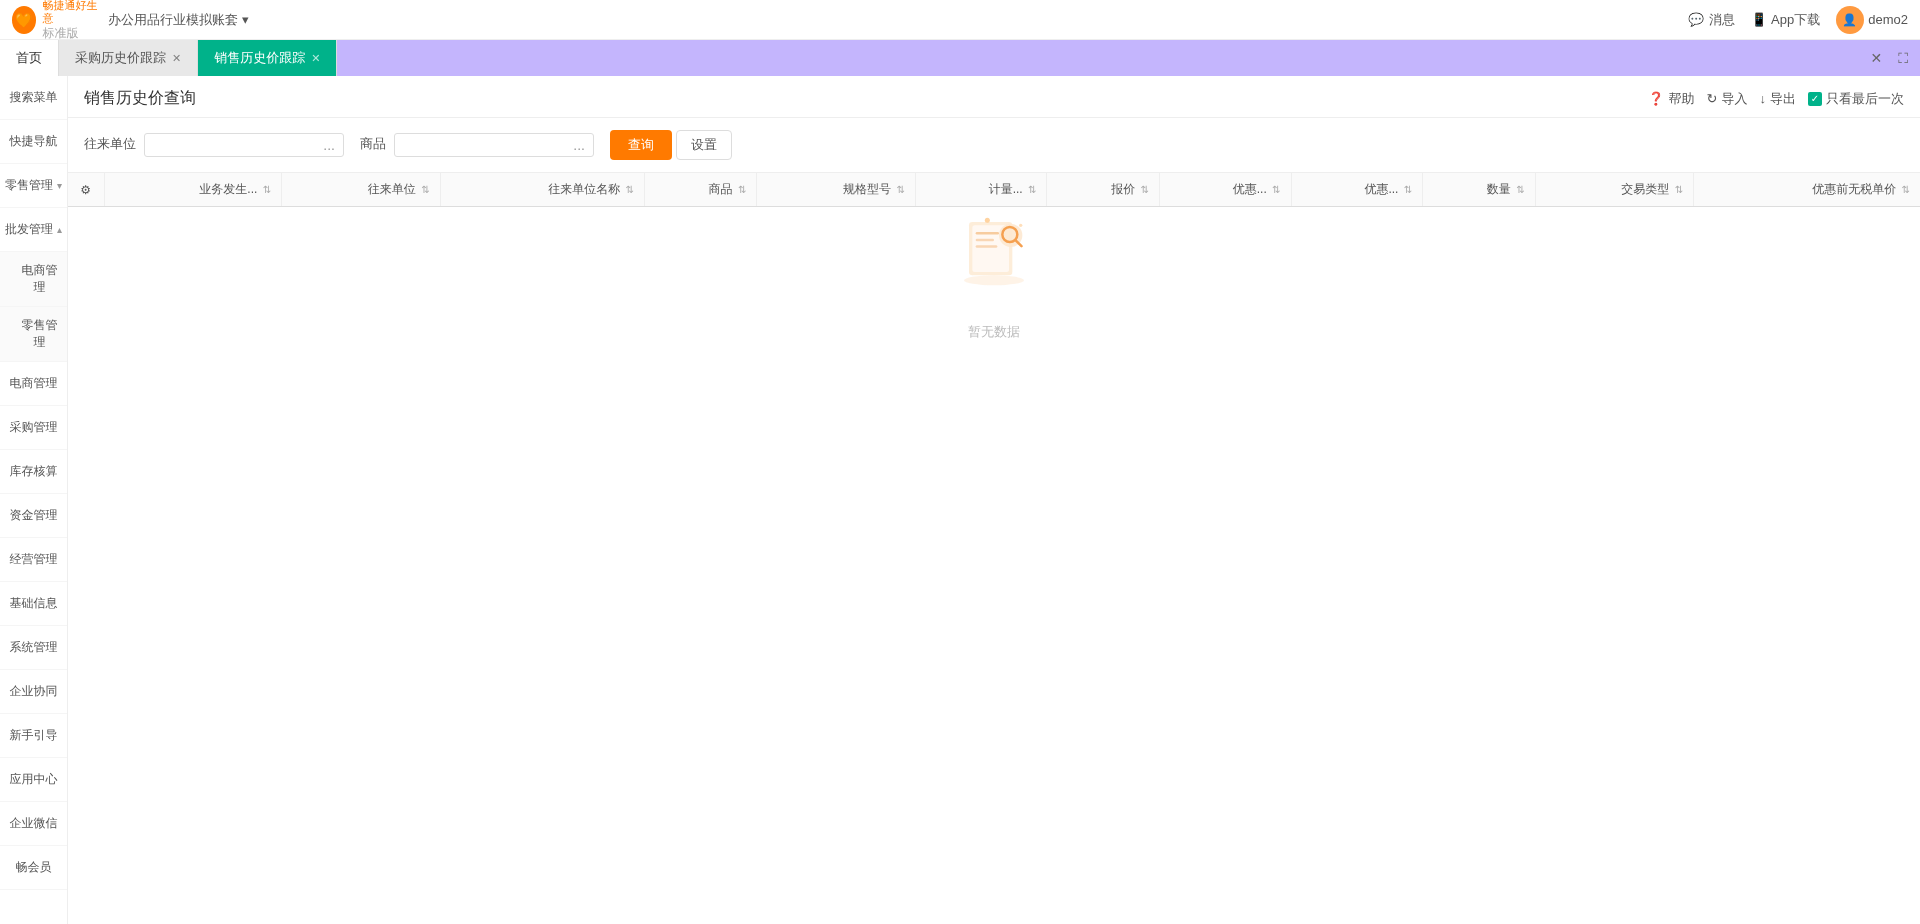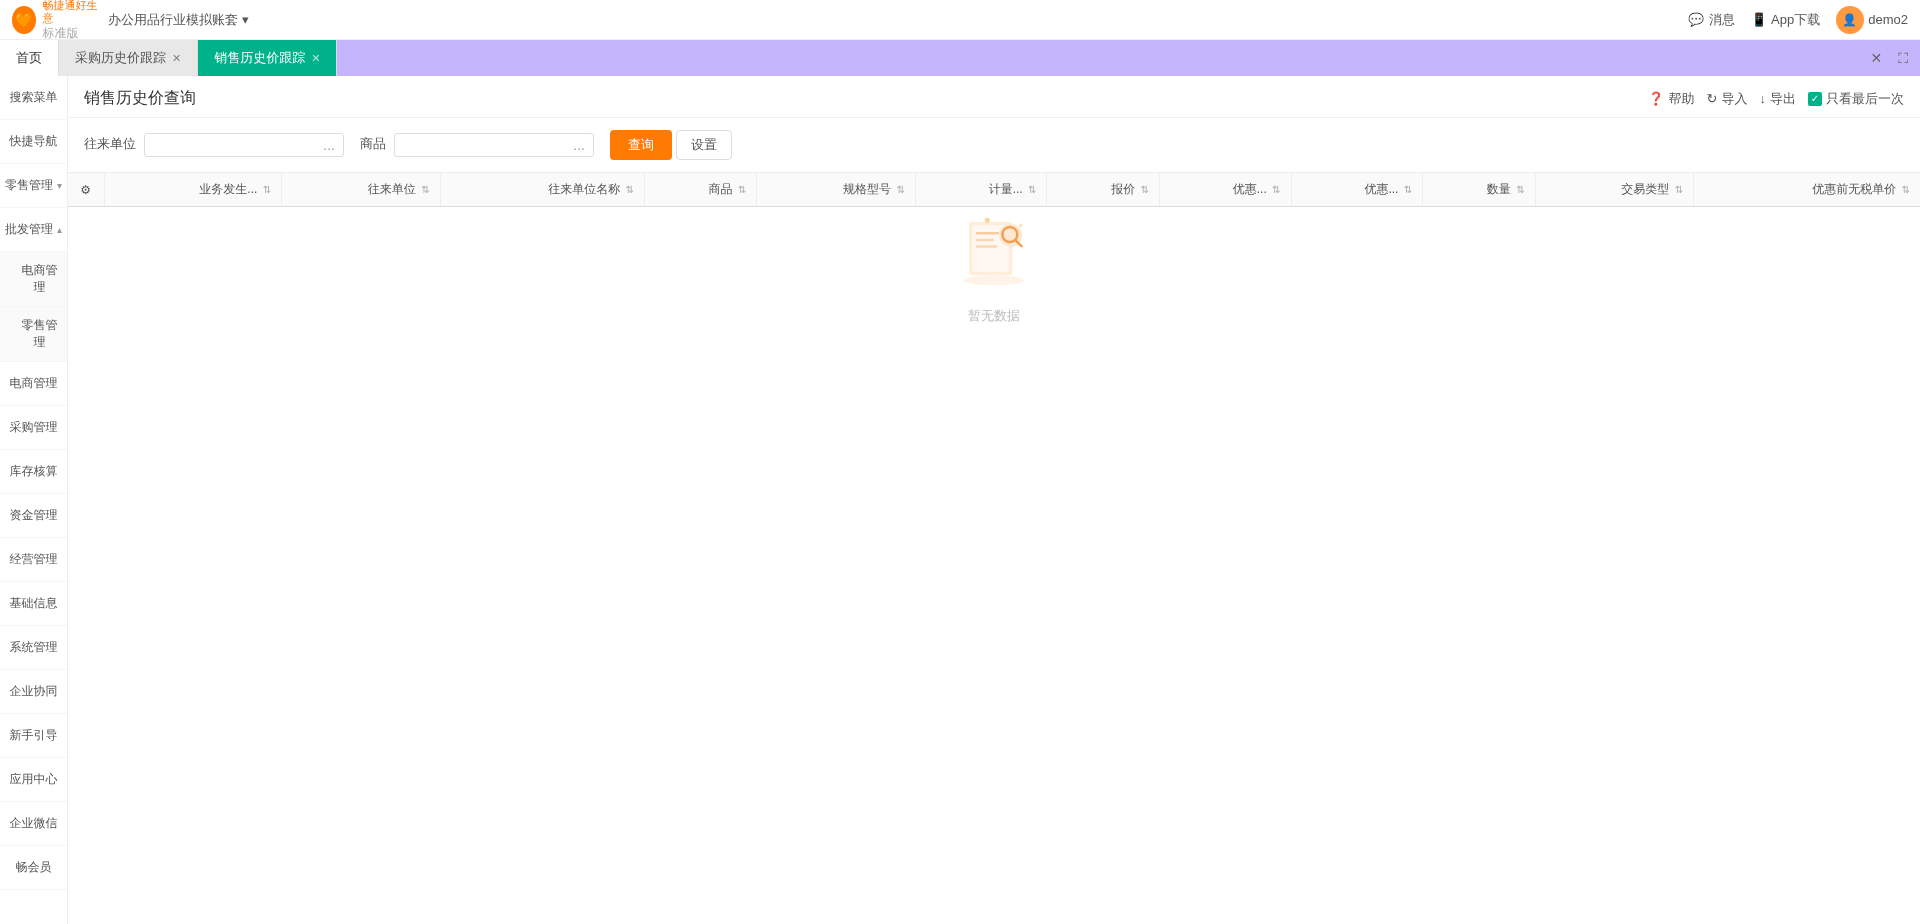--- a/index.html
+++ b/index.html
@@ -361,21 +361,21 @@
       margin-bottom: 12px;
     }
 
     
     .no-data-wrap {
       flex: 1;
       display: flex;
       flex-direction: column;
       align-items: center;
       justify-content: center;
-      gap: 8px;
+      gap: 24px;
     }
   </style>
 </head>
 <body>
 
 <div class="top-header">
   <div class="logo-area">
     <div class="logo-icon">🧡</div>
     <div class="logo-text">
       <div>畅捷通好生意</div>

